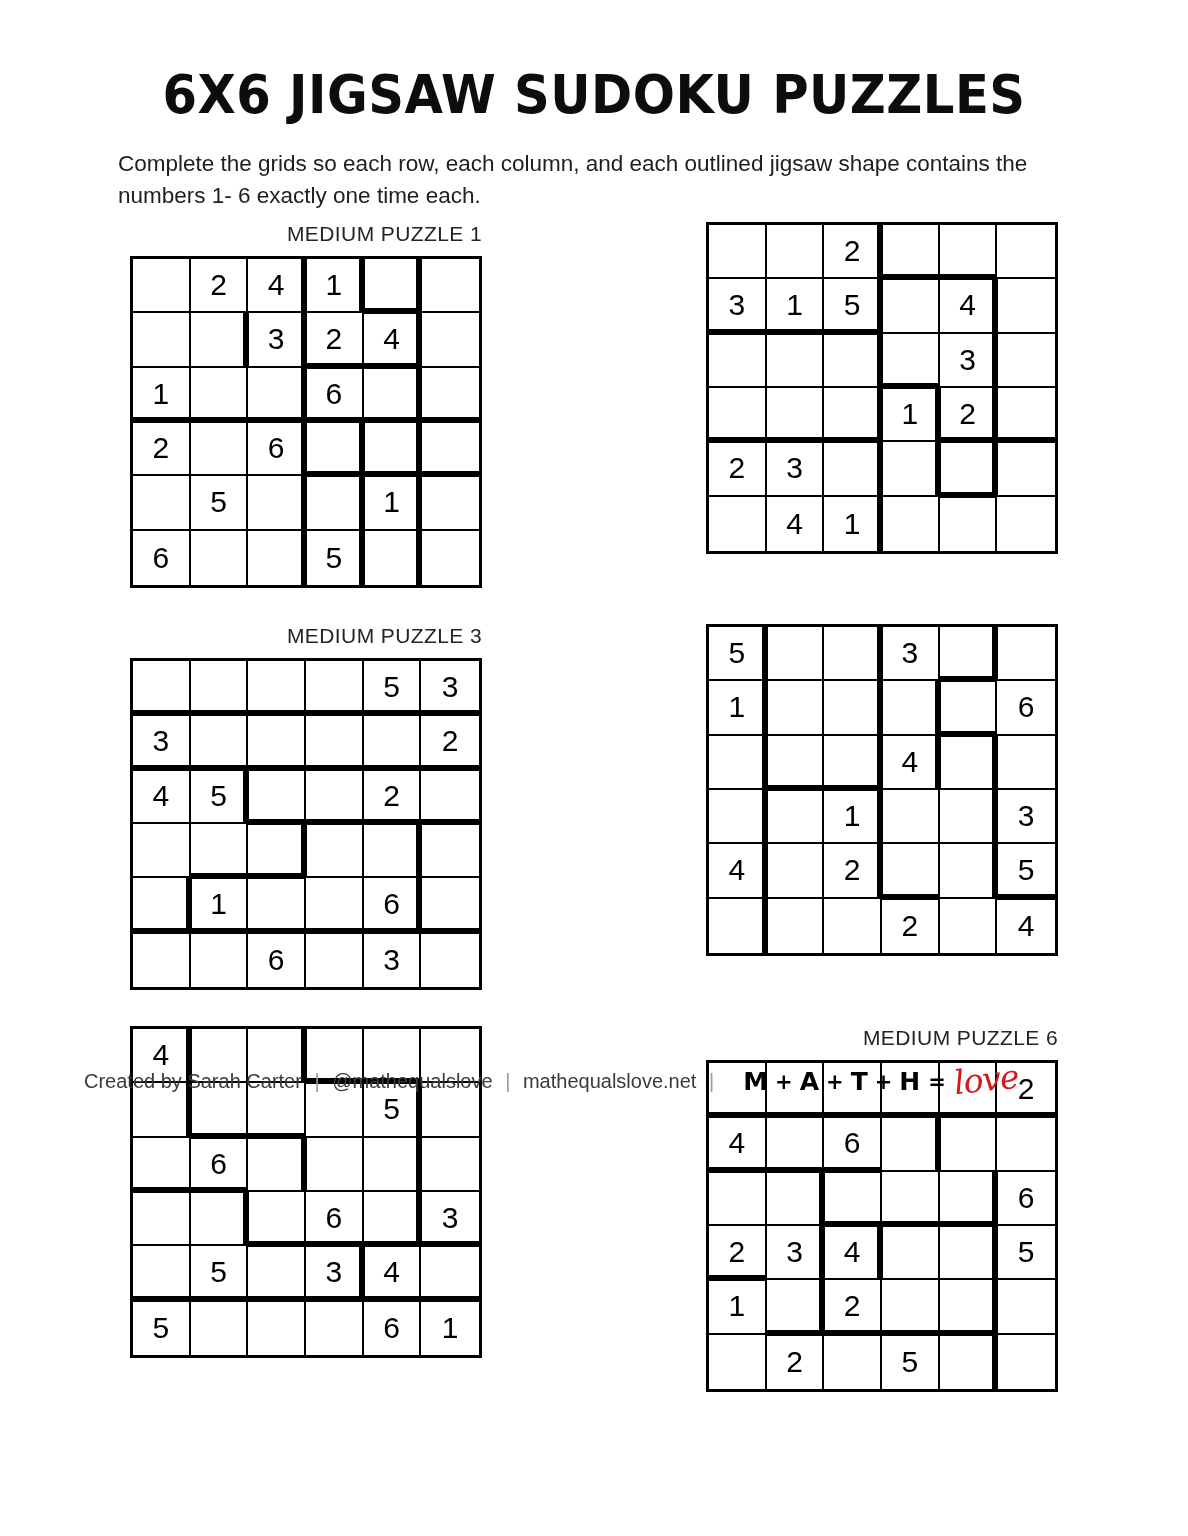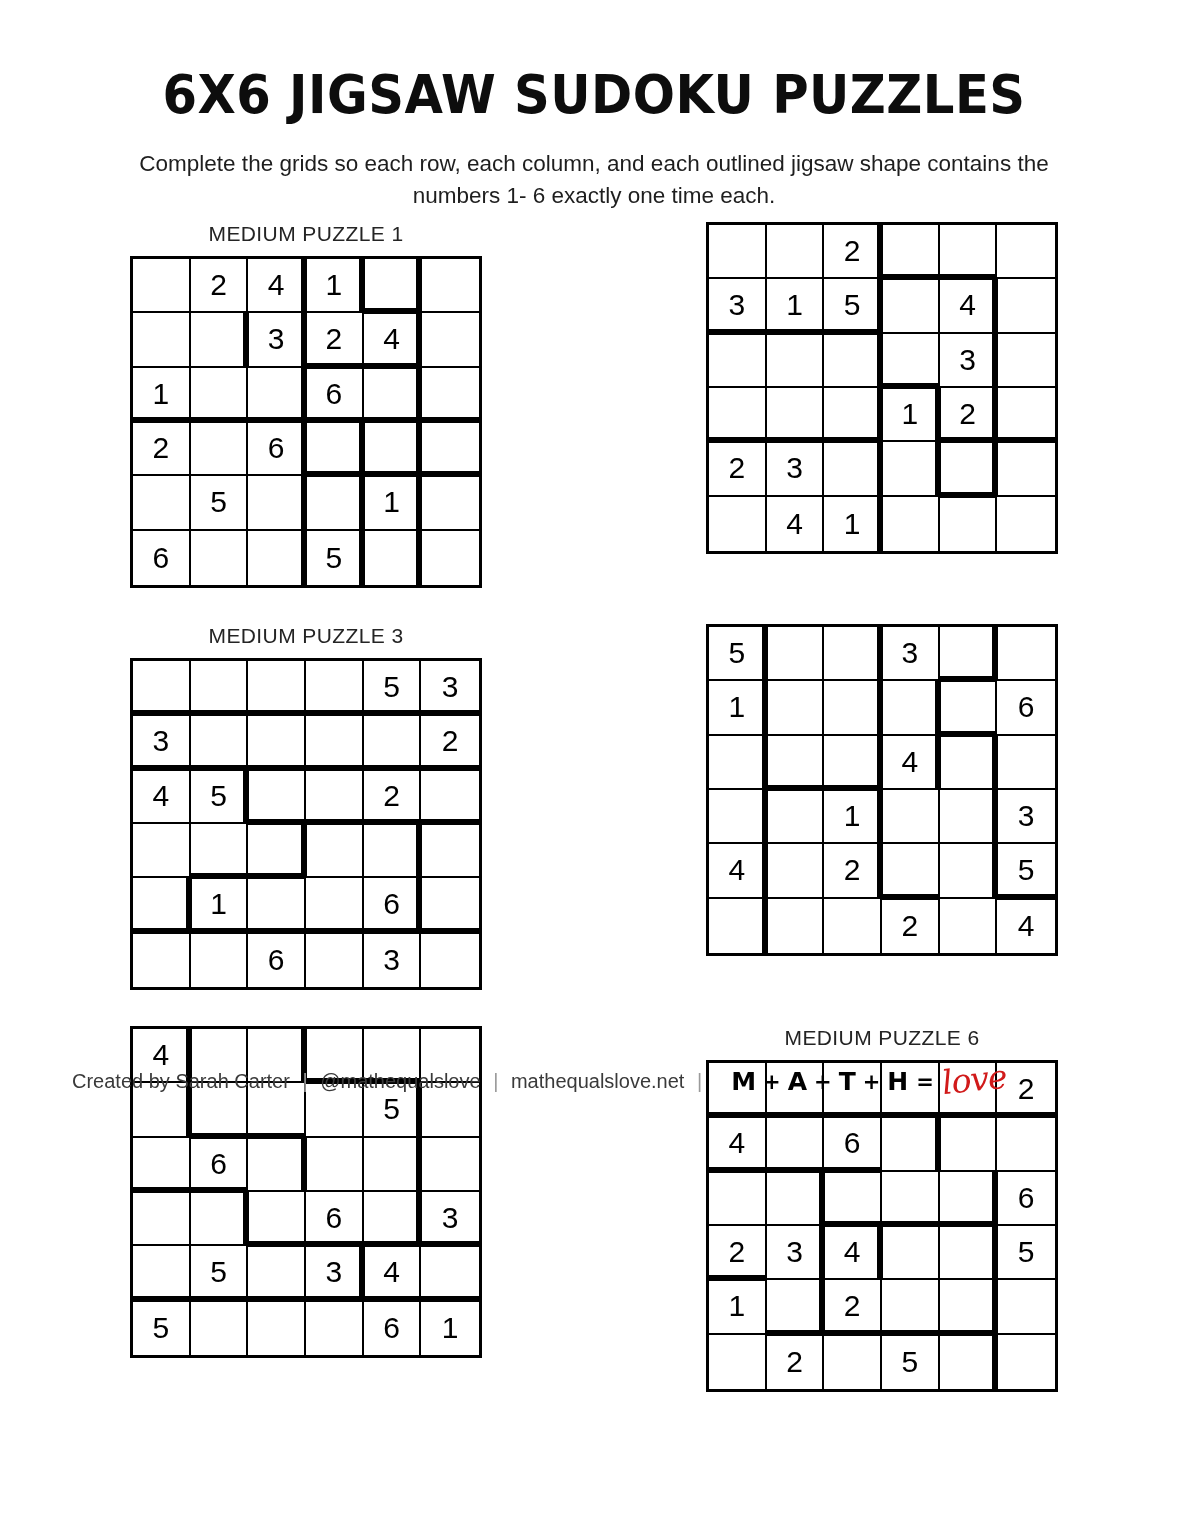--- a/index.html
+++ b/index.html
@@ -30,37 +30,36 @@
     color:#0d0d0d;
     transform:scaleX(0.92);
   }
   .subtitle{
     margin:0;
     padding:26px 118px 0 118px;
     font-size:22.5px;
     line-height:1.42;
     color:#1e1e1e;
     font-family:"Liberation Sans", sans-serif;
-    text-align:center;
   }
 
   
   .grids{
     position:absolute;
     top:222px;left:0;right:0;
   }
   .prow{
     display:flex;
     justify-content:center;
     gap:224px;
     margin-bottom:36px;
   }
   .puzzle{ width:352px; }
   .ptitle{
-    text-align:center;
+    text-align:right;
     font-size:21px;
     letter-spacing:0.4px;
     color:#242424;
     margin:0 0 10px 0;
     font-family:"Liberation Sans", sans-serif;
   }
 
   
   .grid{
     width:352px;height:332px;
@@ -88,21 +87,21 @@
   .cell.r5{ border-bottom:none; }
 
   
   .cell::before,.cell::after{content:"";position:absolute;background:#000;display:none;}
   .bbx{position:absolute;bottom:-3px;left:-2px;right:-2px;height:6px;background:#000;}
   .brx{position:absolute;right:-3px;top:-2px;bottom:-2px;width:6px;background:#000;}
 
   
   .footer{
     position:absolute;
-    left:72px;right:84px;bottom:38px;
+    left:84px;right:84px;bottom:38px;
     display:flex;
     align-items:center;
   }
   .credit{
     font-size:20px;
     color:#3a3a3a;
     font-family:"Liberation Sans", sans-serif;
     white-space:nowrap;
   }
   .credit .sep{ color:#9a9a9a; padding:0 7px; }

